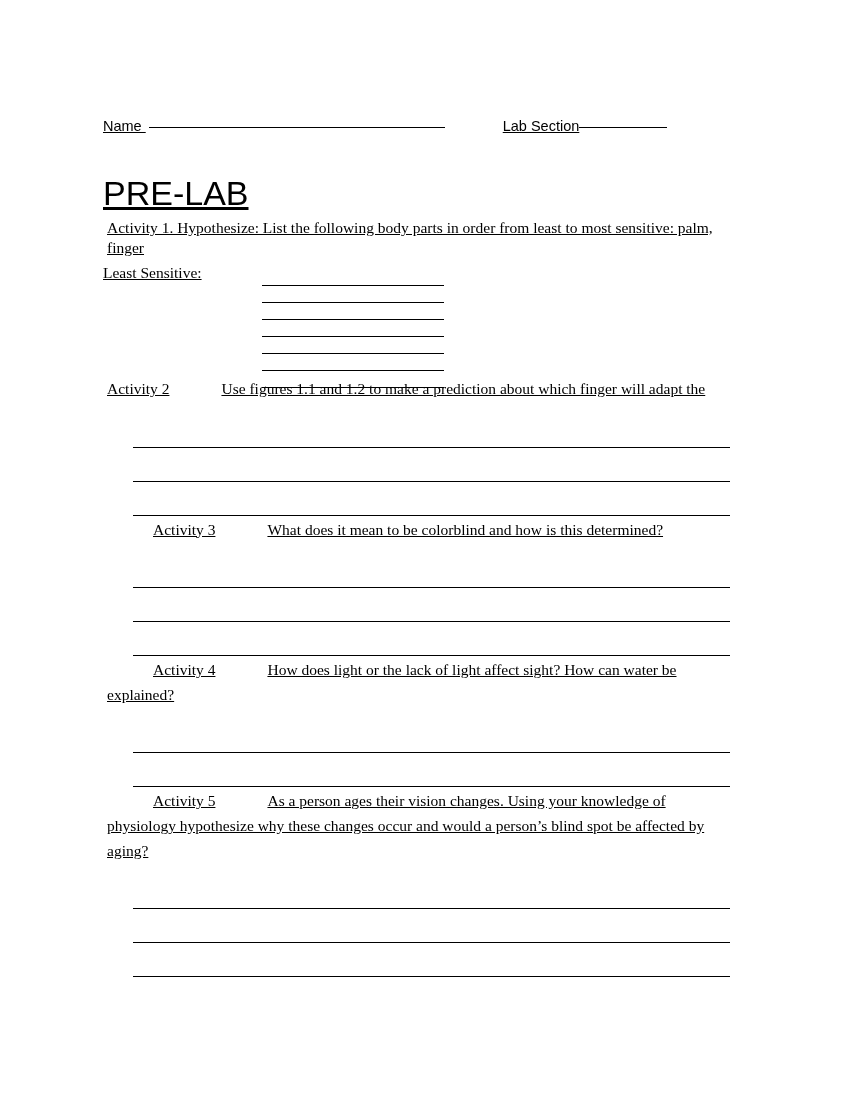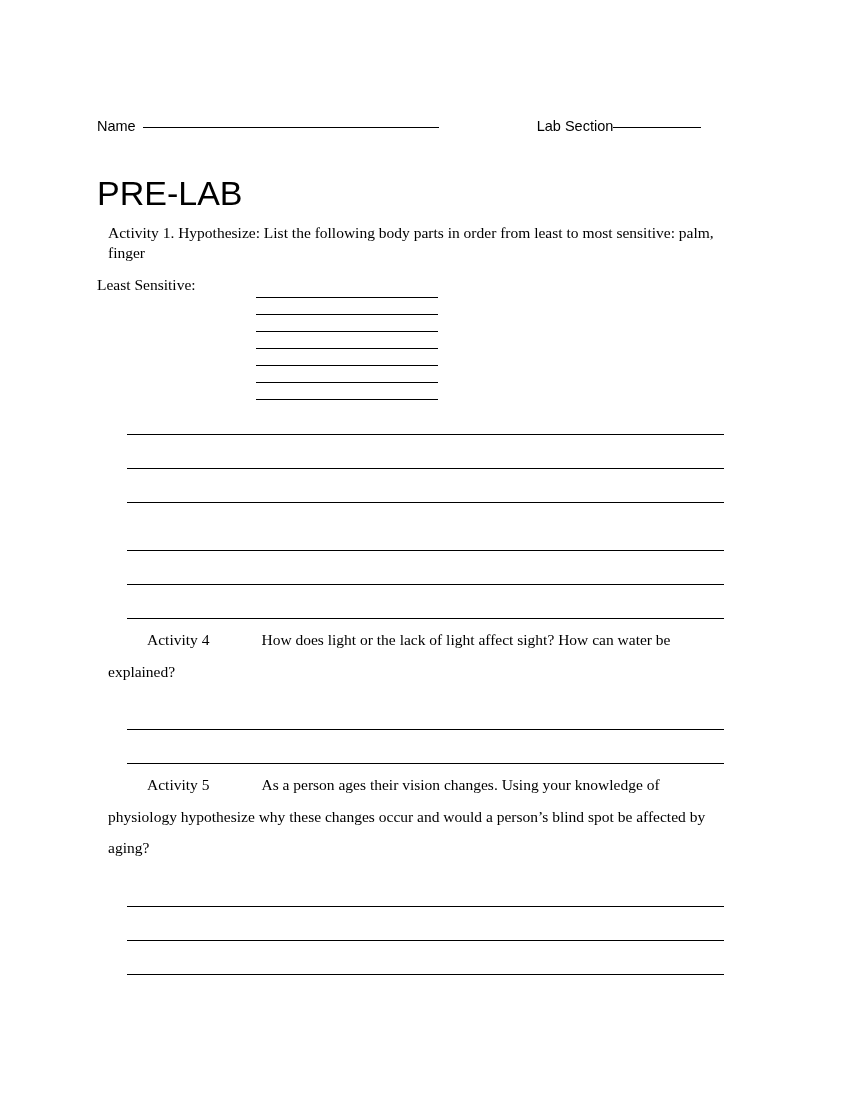--- a/index.html
+++ b/index.html
@@ -11,23 +11,24 @@
     position: relative;
     width: 850px;
     height: 1100px;
     background: #ffffff;
     overflow: hidden;
     font-family: "Liberation Serif", serif;
     color: #000000;
   }
   .content {
     position: absolute;
-    left: 97px;
+    left: 103px;
     top: 118px;
     width: 648px;
+    text-decoration: underline;
   }
 
   
   .header-row {
     display: flex;
     align-items: baseline;
     font-family: "Liberation Sans", sans-serif;
     font-size: 14.5px;
     height: 24px;
   }
@@ -35,21 +36,21 @@
   .name-rule {
     display: inline-block;
     width: 296px;
     border-bottom: 1px solid #000;
     height: 1px;
     position: relative;
     top: -3px;
     margin-left: 3px;
   }
   .labsec-wrap {
-    margin-left: 98px;
+    margin-left: 58px;
     white-space: nowrap;
   }
   .labsec-rule {
     display: inline-block;
     width: 88px;
     border-bottom: 1px solid #000;
     height: 1px;
     position: relative;
     top: -3px;
   }
@@ -61,21 +62,21 @@
     font-weight: normal;
     letter-spacing: 0px;
     margin: 34px 0 6px 0;
     line-height: 1.05;
   }
 
   
   .para {
     font-size: 15.5px;
     line-height: 1.33;
-    margin: 11px;
+    margin: 4px;
   }
   .tab-lg { display: inline-block; width: 52px; }
 
   
   .a1-block {
     position: relative;
     margin-top: 0;
     height: 112px;
   }
   .a1-label {
@@ -129,27 +130,29 @@
         <div class="short-rule"></div>
         <div class="short-rule"></div>
         <div class="short-rule"></div>
         <div class="short-rule"></div>
         <div class="short-rule"></div>
         <div class="short-rule"></div>
         <div class="short-rule"></div>
       </div>
     </div>
 
+    <p class="para"><span>Activity 2</span><span class="tab-lg"></span><span>Use figures 1.1 and 1.2 to make a prediction about which finger will adapt the</span></p>
 
     <div class="rules">
       <div class="long-rule"></div>
       <div class="long-rule"></div>
       <div class="long-rule"></div>
     </div>
 
+    <p class="para indent-1"><span>Activity 3</span><span class="tab-lg"></span><span>What does it mean to be colorblind and how is this determined?</span></p>
 
     <div class="rules">
       <div class="long-rule"></div>
       <div class="long-rule"></div>
       <div class="long-rule"></div>
     </div>
 
     <p class="para indent-2"><span>Activity 4</span><span class="tab-lg"></span><span>How does light or the lack of light affect sight?  How can water be</span></p>
     <p class="para">explained?</p>
 

